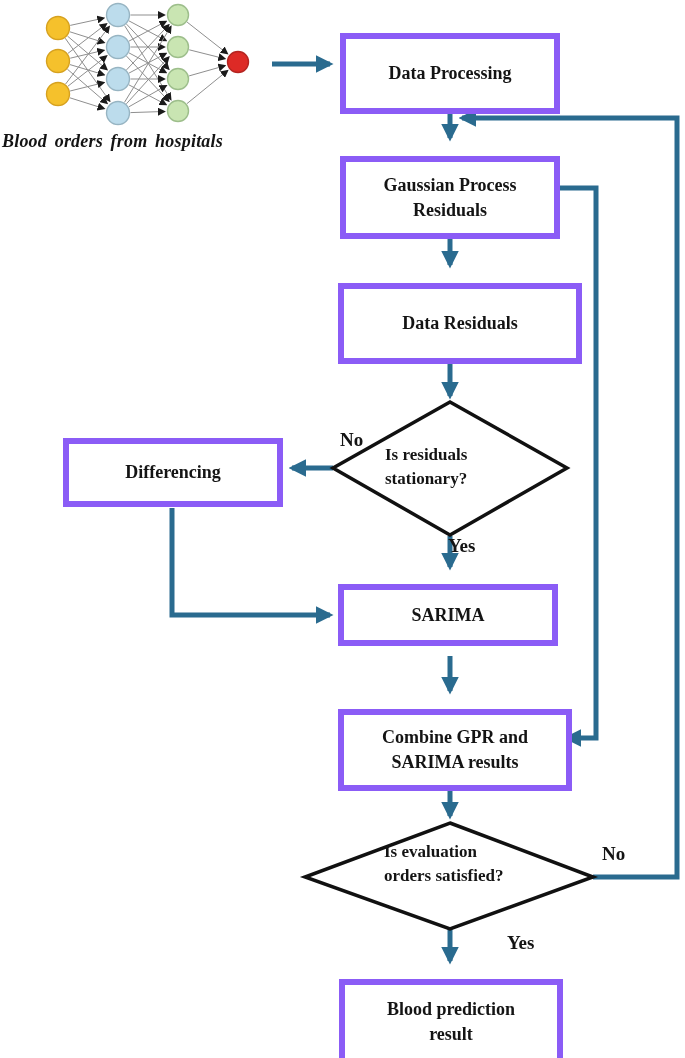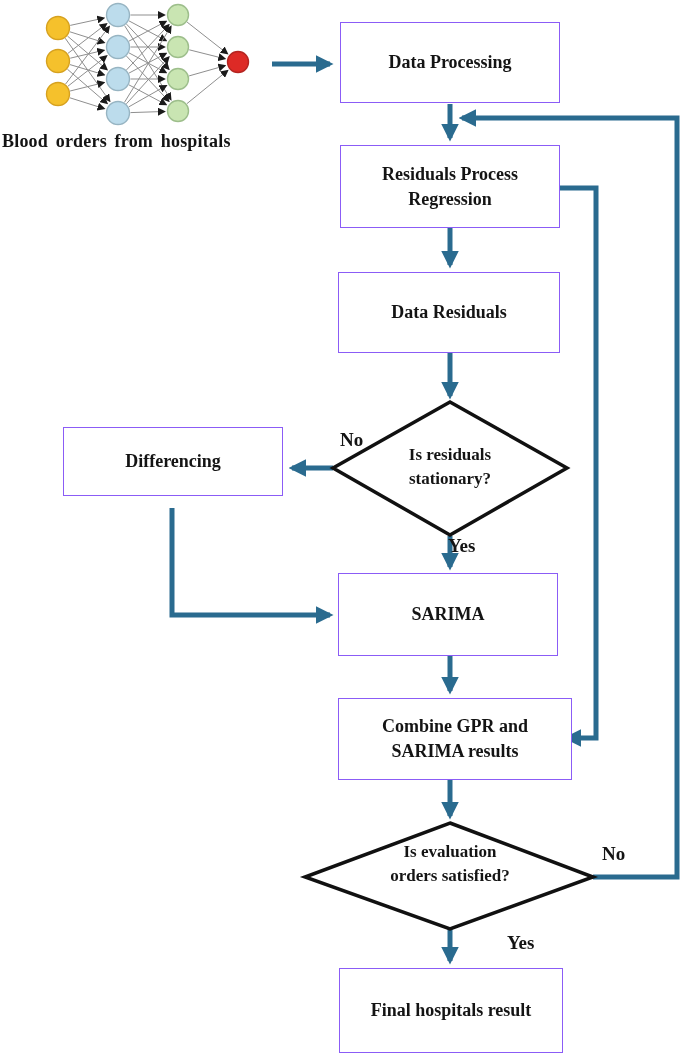--- a/index.html
+++ b/index.html
@@ -2,35 +2,35 @@
 <html><head>
 <meta charset="utf-8">
 <style>
   html,body{margin:0;padding:0;background:#ffffff;}
   .canvas{
     position:relative;width:685px;height:1058px;background:#ffffff;overflow:hidden;
     font-family:"Liberation Serif","DejaVu Serif",serif;color:#141414;
   }
   svg.layer{position:absolute;left:0;top:0;z-index:1;}
   .fbox{
-    position:absolute;z-index:2;background:#ffffff;border:1px solid #8b5cf6;
+    position:absolute;z-index:2;background:#ffffff;border:6px solid #8b5cf6;
     display:flex;align-items:center;justify-content:center;text-align:center;
-    font-weight:bold;font-size:18px;line-height:25px;box-sizing:border-box;
+    font-weight:bold;font-size:18px;line-height:25px;box-sizing:border-box;margin-top:11px;
   }
   .fbox .inner{display:block;}
   .dlabel{
-    position:absolute;z-index:3;text-align:center;font-weight:bold;
+    position:absolute;z-index:3;font-weight:bold;
     font-size:17px;line-height:24px;
   }
   .edge-label{
     position:absolute;z-index:3;font-weight:bold;font-size:19px;line-height:20px;margin-left:44px;
   }
   .nn-caption{
     position:absolute;z-index:3;left:2px;top:131px;width:270px;
-    font-weight:bold;font-size:18px;word-spacing:3px;letter-spacing:.2px;
+    font-weight:bold;font-size:18px;word-spacing:3px;letter-spacing:.2px;font-style:italic;
   }
 </style>
 </head>
 <body>
 
 <div class="canvas">
 
   <svg class="layer" width="685" height="1058" viewBox="0 0 685 1058">
     <defs>
       <marker id="tarrow" viewBox="0 0 10 10" refX="8" refY="5" markerWidth="3.5" markerHeight="3.5" orient="auto">
@@ -105,41 +105,41 @@
 
     <polygon points="450,402 567,468 450,535 333,468" fill="#ffffff" stroke="#111111" stroke-width="3.5"></polygon>
     <polygon points="450,823 593,877 450,929 305,877" fill="#ffffff" stroke="#111111" stroke-width="3.5"></polygon>
   </svg>
 
   <div class="fbox" style="left:340px;top:22px;width:220px;height:81px">
     <span class="inner">Data Processing</span>
   </div>
 
   <div class="fbox" style="left:340px;top:145px;width:220px;height:83px">
-    <span class="inner" style="width:185px">Residuals Process Regression</span>
+    <span class="inner" style="width:185px">Gaussian Process Residuals</span>
   </div>
 
-  <div class="fbox" style="left:338px;top:272px;width:222px;height:81px">
+  <div class="fbox" style="left:338px;top:272px;width:244px;height:81px">
     <span class="inner">Data Residuals</span>
   </div>
 
   <div class="fbox" style="left:63px;top:427px;width:220px;height:69px">
     <span class="inner">Differencing</span>
   </div>
 
-  <div class="fbox" style="left:338px;top:573px;width:220px;height:83px">
+  <div class="fbox" style="left:338px;top:573px;width:220px;height:62px">
     <span class="inner">SARIMA</span>
   </div>
 
   <div class="fbox" style="left:338px;top:698px;width:234px;height:82px">
     <span class="inner" style="width:185px">Combine GPR and SARIMA results</span>
   </div>
 
   <div class="fbox" style="left:339px;top:968px;width:224px;height:85px">
-    <span class="inner" style="width:175px">Final hospitals result</span>
+    <span class="inner" style="width:175px">Blood prediction result</span>
   </div>
 
   <div class="dlabel" style="left:385px;top:443px;width:130px">Is residuals stationary?</div>
   <div class="dlabel" style="left:384px;top:840px;width:132px">Is evaluation orders satisfied?</div>
 
   <div class="edge-label" style="left:296px;top:430px">No</div>
   <div class="edge-label" style="left:404px;top:536px">Yes</div>
   <div class="edge-label" style="left:558px;top:844px">No</div>
   <div class="edge-label" style="left:463px;top:933px">Yes</div>
 

